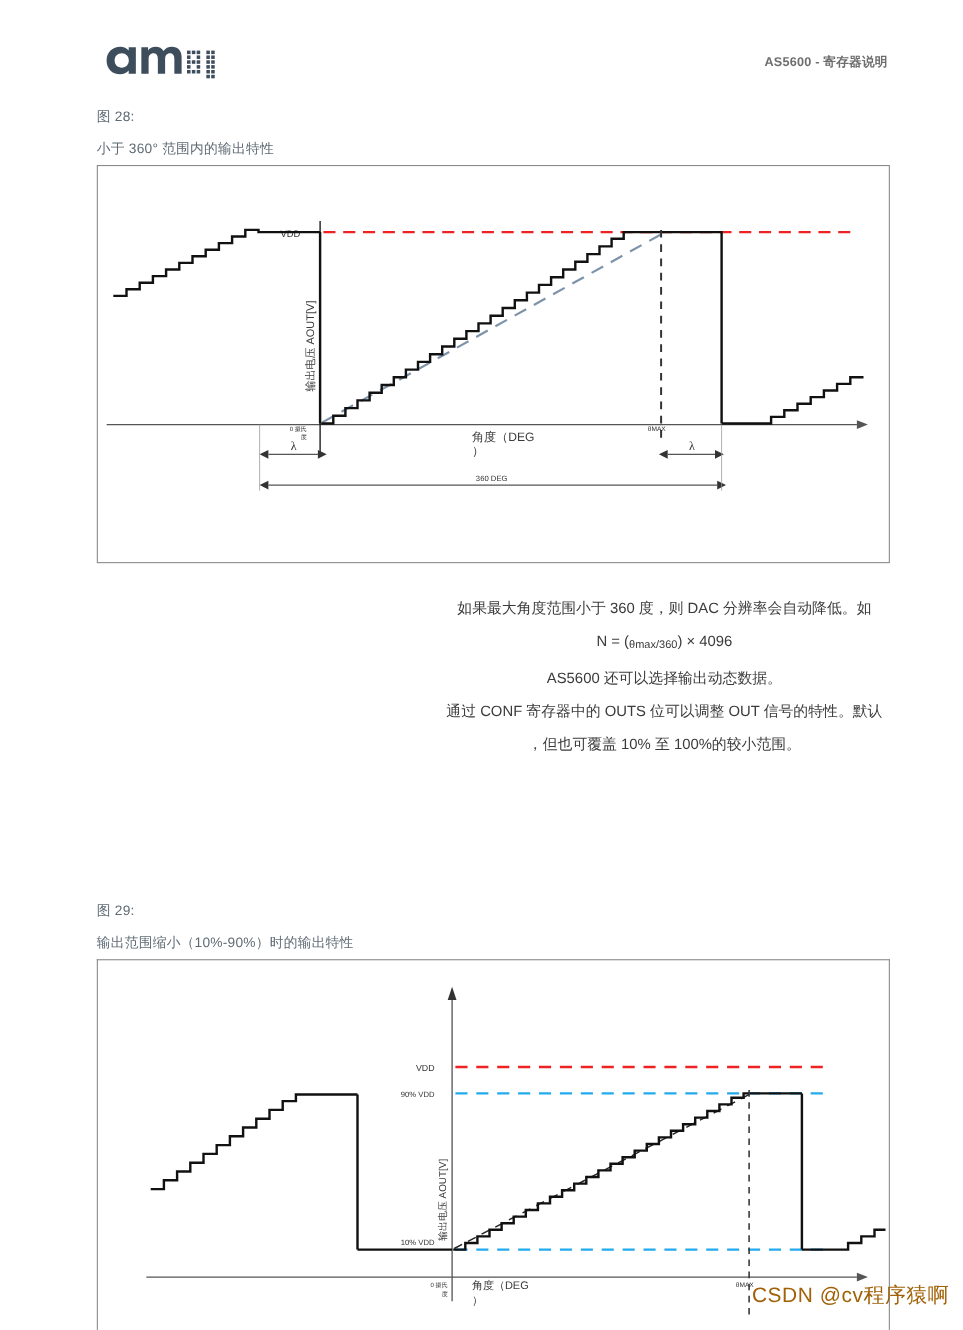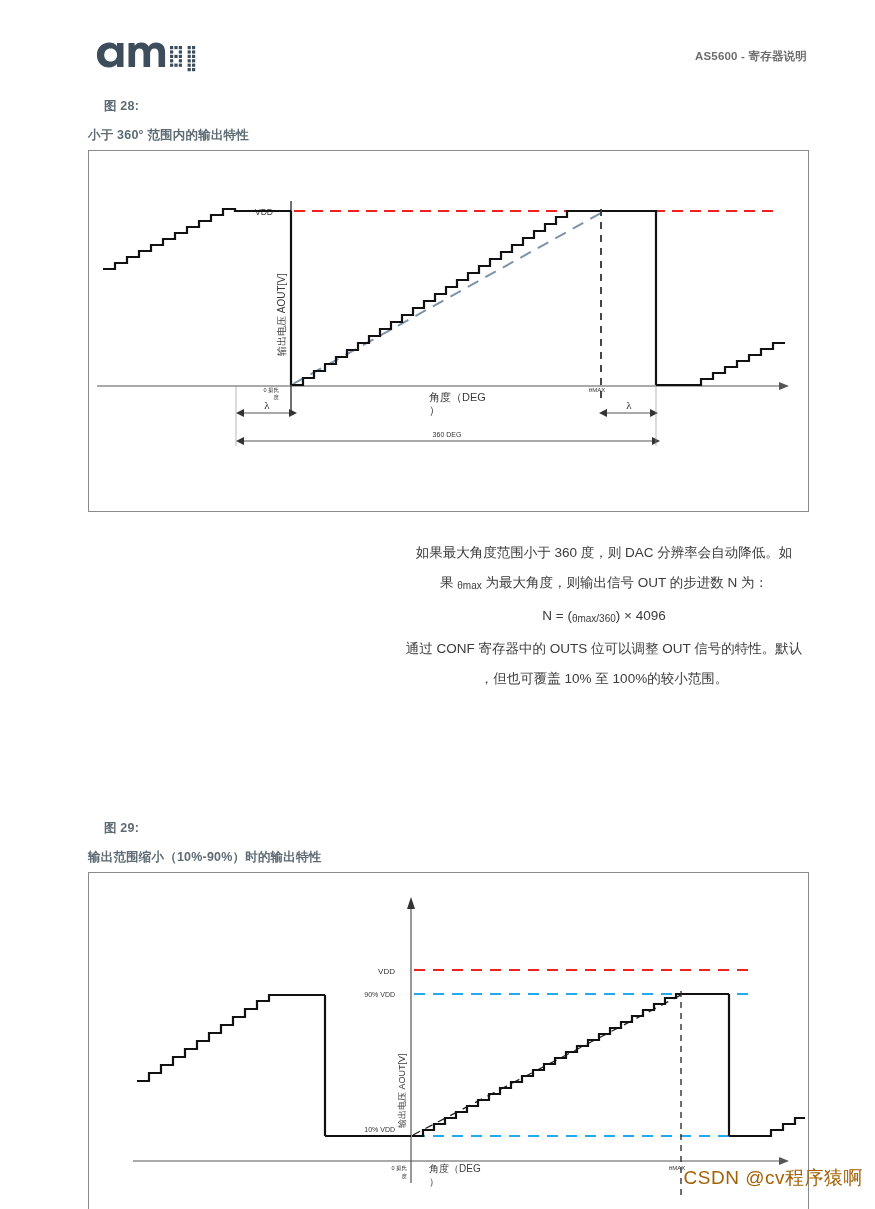--- a/index.html
+++ b/index.html
@@ -38,31 +38,31 @@
     font-size: 11.5px;
     font-weight: bold;
     letter-spacing: 0.2px;
     color: #6d6d6d;
     white-space: nowrap;
   }
 
   
   .fig-label {
     position: absolute;
-    left: 104px;
+    left: 88px;
     font-size: 12.5px;
-    font-weight: bold;
+    font-weight: normal;
     color: #5f6b74;
     letter-spacing: .2px;
   }
   .fig-title {
     position: absolute;
     left: 88px;
     font-size: 12.5px;
-    font-weight: bold;
+    font-weight: normal;
     color: #5f6b74;
     letter-spacing: .2px;
   }
 
   
   .fig-box {
     position: absolute;
     border: 1px solid #8a8a8a;
     background: #fff;
     box-sizing: border-box;
@@ -196,22 +196,22 @@
     <polygon points="563,286 571,290 563,294" fill="#333"></polygon>
     <text x="358" y="286" font-size="7" fill="#333" text-anchor="middle" font-family="Liberation Sans, sans-serif">360 DEG</text>
 
     <line x1="147" y1="235" x2="147" y2="295" stroke="#999" stroke-width="0.7"></line>
     <line x1="567" y1="235" x2="567" y2="295" stroke="#999" stroke-width="0.7"></line>
   </svg>
 </div>
 
 <div class="body-text" style="top:538px;">
   <p>如果最大角度范围小于 360 度，则 DAC 分辨率会自动降低。如</p>
-  <p><span>果 </span><sub class="gsub">θmax</sub><span> 为最大角度，则输出信号 OUT 的步进数 N 为：</span></p>
   <p><span>N = (</span><sub class="gsub">θmax/360</sub><span>) × 4096</span></p>
+  <p>AS5600 还可以选择输出动态数据。</p>
   <p>通过 CONF 寄存器中的 OUTS 位可以调整 OUT 信号的特性。默认</p>
   <p>，但也可覆盖 10% 至 100%的较小范围。</p>
 </div>
 
 <div class="fig-label" style="top:820px;">图 29:</div>
 <div class="fig-title" style="top:849px;">输出范围缩小（10%-90%）时的输出特性</div>
 
 <div class="fig-box" style="left:88px; top:872px; width:721px; height:337px; border-bottom:none;">
   <svg width="719" height="336" viewBox="0 0 719 336" xmlns="http://www.w3.org/2000/svg">
 

